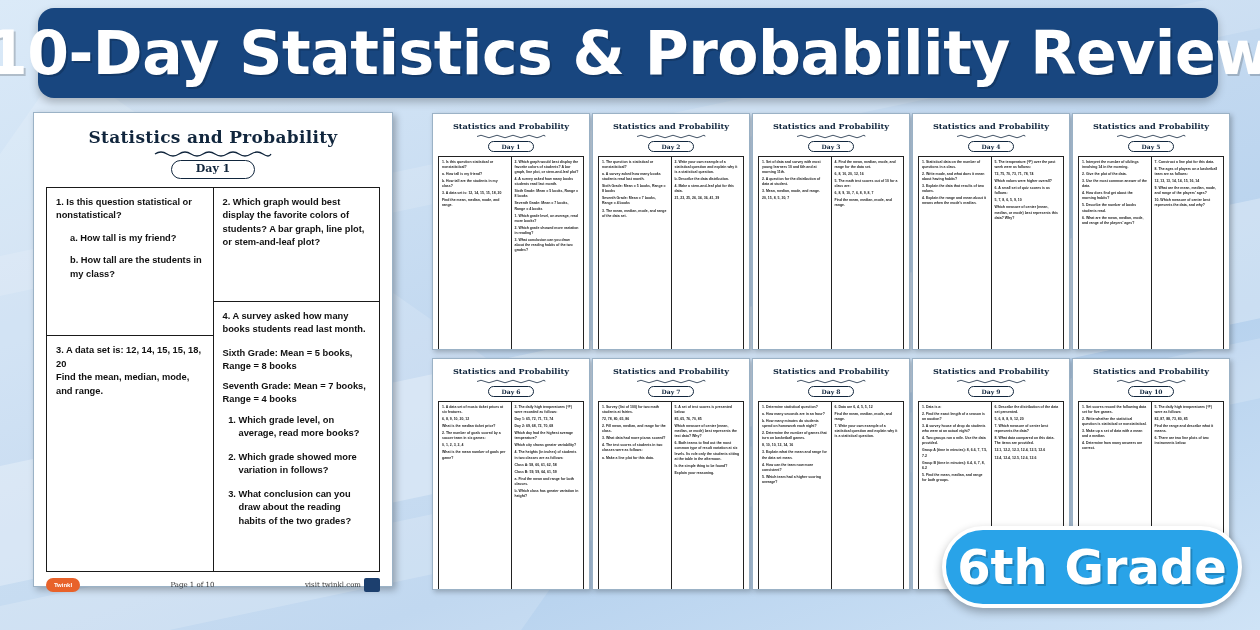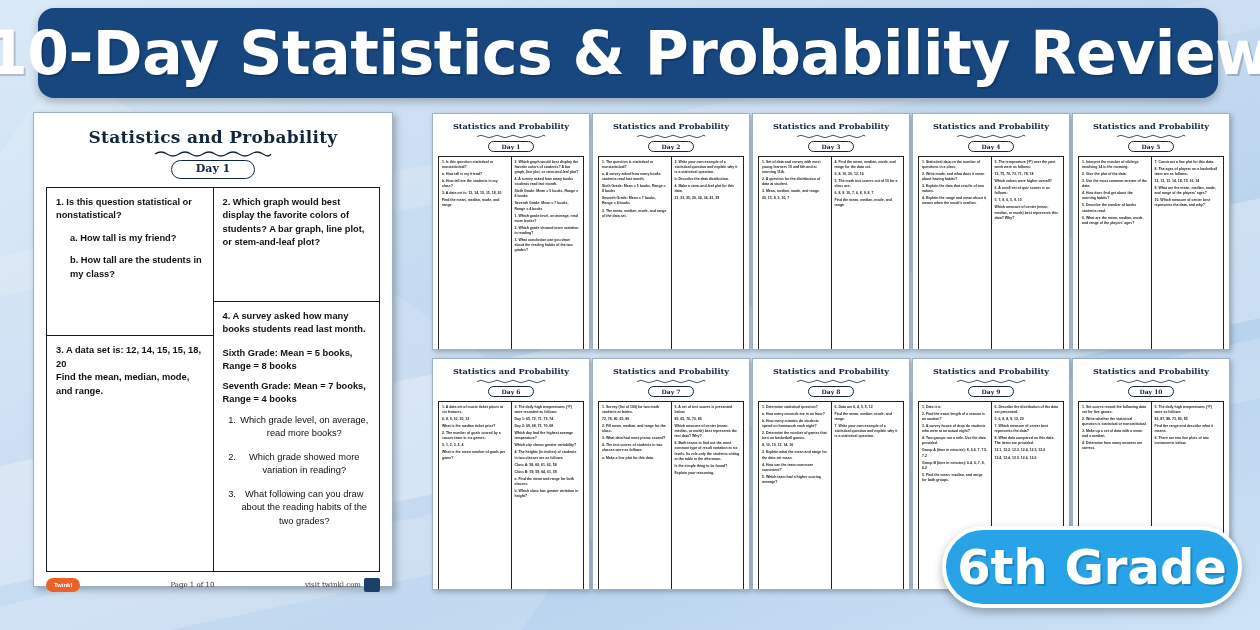--- a/index.html
+++ b/index.html
@@ -69,21 +69,21 @@
   .mcol{flex:1;padding:8px 9px;font-size:9.3px;line-height:1.45;color:#101010;}
   .mcol.left{border-right:1.4px solid #1a1a1a;display:flex;flex-direction:column;}
   .q{font-weight:bold;}
   .sub{margin:9px 0 0 14px;font-weight:bold;}
   .divider-h{border-top:1.4px solid #1a1a1a;margin:0 -9px;}
   .blockA{padding-bottom:8px;}
   .blockB{padding-top:8px;flex:1;}
   .mcol.right .seg{padding-bottom:7px;}
   .mcol.right .seg2{padding-top:8px;}
   .ol{margin:7px 0 0 16px;padding:0;}
-  .ol li{margin-bottom:10px;font-weight:normal;text-align:center;}
+  .ol li{margin-bottom:10px;font-weight:bold;}
   .main-footer{display:flex;align-items:center;justify-content:space-between;margin-top:6px;}
   .logo-pill{width:34px;height:14px;background:#e8622a;border-radius:7px;color:#fff;font-size:6px;
     display:flex;align-items:center;justify-content:center;font-weight:bold;}
   .foot-txt{font-size:7px;color:#333;font-family:"DejaVu Serif", serif;}
   .logo-sq{width:16px;height:14px;background:#1c3f6e;border-radius:2px;}
 
   
   .thumb{
     position:absolute;background:#fff;border:1px solid #9bb2c6;
     box-shadow:2px 2px 5px rgba(0,0,0,0.25);
@@ -145,22 +145,22 @@
       </div>
       <div class="divider-h"></div>
       <div class="seg2">
         <div class="q">4. A survey asked how many books students read last month.</div>
         <div style="height:10px"></div>
         <div class="q">Sixth Grade: Mean = 5 books, Range = 8 books</div>
         <div style="height:6px"></div>
         <div class="q">Seventh Grade: Mean = 7 books, Range = 4 books</div>
         <ol class="ol">
           <li>Which grade level, on average, read more books?</li>
-          <li>Which grade showed more variation in reading?</li>
-          <li>What following can you draw about the reading habits of the two grades?</li>
+          <li>Which grade showed more variation in follows?</li>
+          <li>What conclusion can you draw about the reading habits of the two grades?</li>
         </ol>
       </div>
     </div>
   </div>
 
   <div class="main-footer">
     <div class="logo-pill">Twinkl</div>
     <div class="foot-txt">Page 1 of 10</div>
     <div class="foot-txt" style="display:flex;align-items:center;gap:3px;">
       <span>visit twinkl.com</span>

